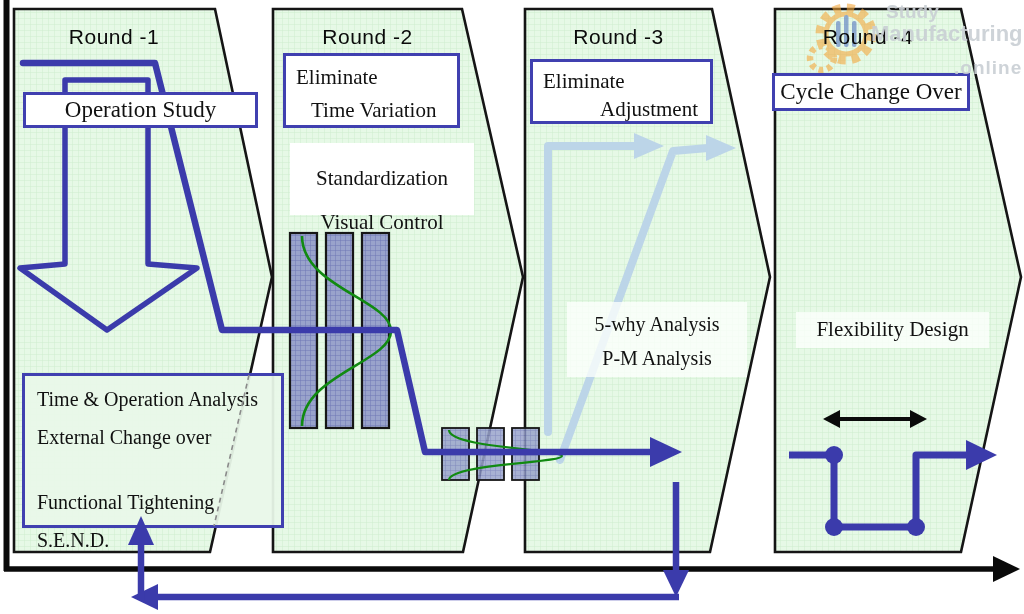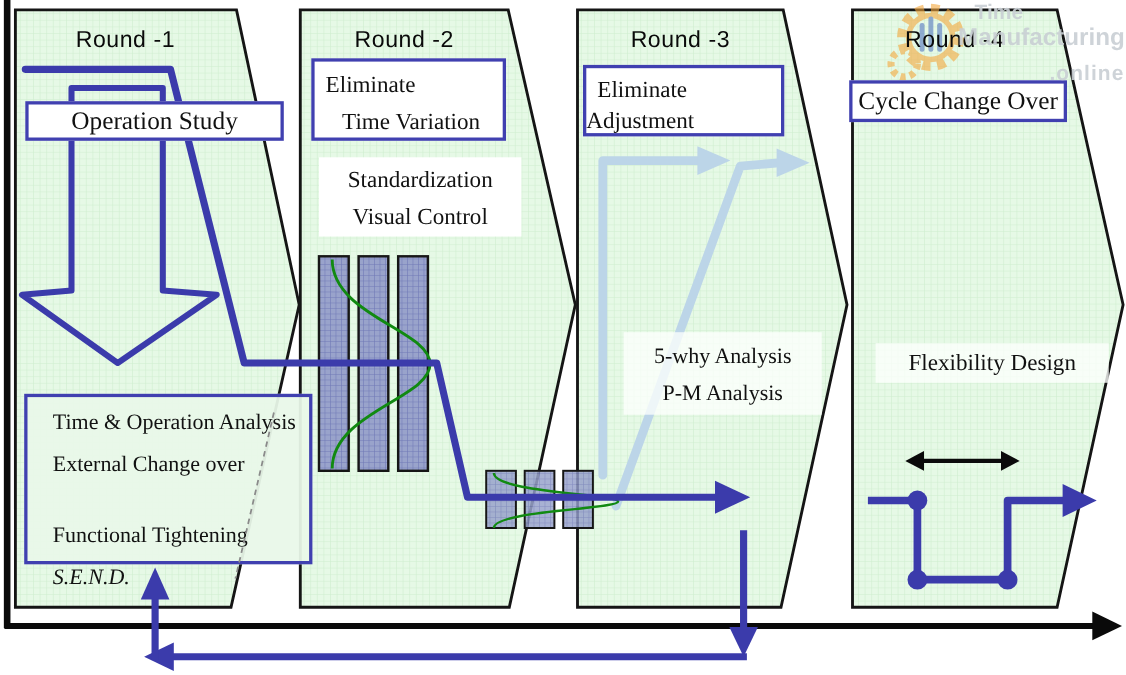--- a/index.html
+++ b/index.html
@@ -97,53 +97,53 @@
     </g>
   </svg>
 
   <div class="ptitle" style="left:13px;top:25px;width:202px;">Round -1</div>
   <div class="ptitle" style="left:273px;top:25px;width:189px;">Round -2</div>
   <div class="ptitle" style="left:525px;top:25px;width:187px;">Round -3</div>
   <div class="ptitle" style="left:775px;top:25px;width:186px;">Round -4</div>
 
   <div class="bbox center" style="left:23px;top:92px;width:235px;height:36px;font-size:23px;line-height:30px;">Operation Study</div>
 
-  <div class="bbox" style="left:22px;top:358px;width:262px;height:155px;background:rgba(233,248,233,0.94);
-       font-size:20px;padding:5px 0 0 23px;">
+  <div class="bbox" style="left:22px;top:373px;width:262px;height:155px;background:rgba(233,248,233,0.94);
+       font-size:20px;padding:5px 0 0 12px;">
     <div style="line-height:37.5px;">Time &amp; Operation Analysis</div>
     <div style="line-height:37.5px;">External Change over</div>
     <div style="line-height:37.5px;margin-top:28px;">Functional Tightening</div>
-    <div style="line-height:37.5px;font-style:italic;">S.E.N.D.</div>
+    <div style="line-height:37.5px;">S.E.N.D.</div>
   </div>
 
   <div class="bbox" style="left:283px;top:53px;width:177px;height:75px;font-size:21px;padding-top:5px;">
     <div style="line-height:33px;padding-left:10px;">Eliminate</div>
     <div style="line-height:33px;padding-left:25px;">Time Variation</div>
   </div>
   <div class="palebox center" style="left:290px;top:143px;width:184px;height:72px;background:#ffffff;
-       font-size:21px;padding-top:3px;">
+       font-size:21px;padding-top:18px;">
     <div style="line-height:34px;">Standardization</div>
-    <div style="line-height:34px;">Visual Control</div>
+    <div style="line-height:34px;margin-top:10px;">Visual Control</div>
   </div>
 
   <div class="bbox" style="left:530px;top:59px;width:183px;height:65px;font-size:21px;padding-top:5px;">
     <div style="line-height:28px;padding-left:10px;">Eliminate</div>
-    <div style="line-height:28px;">Adjustment</div>
+    <div style="line-height:28px;padding-left:67px;">Adjustment</div>
   </div>
   <div class="palebox center" style="left:567px;top:302px;width:180px;height:75px;background:rgba(252,255,252,0.78);
        font-size:20px;padding-top:5px;">
     <div style="line-height:34px;">5-why Analysis</div>
     <div style="line-height:34px;">P-M Analysis</div>
   </div>
 
   <div class="bbox center" style="left:772px;top:73px;width:198px;height:38px;font-size:23px;line-height:31px;">Cycle Change Over</div>
-  <div class="palebox center" style="left:796px;top:312px;width:212px;height:36px;background:rgba(252,255,252,0.78);
+  <div class="palebox center" style="left:796px;top:312px;width:193px;height:36px;background:rgba(252,255,252,0.78);
        font-size:21px;line-height:34px;">Flexibility Design</div>
 
-  <div class="wm" style="left:886px;top:1px;font-size:19px;">Time</div>
+  <div class="wm" style="left:886px;top:1px;font-size:19px;">Study</div>
   <div class="wm" style="left:871px;top:21px;font-size:22px;">Manufacturing</div>
   <div class="wm" style="left:954px;top:57px;font-size:19px;letter-spacing:1px;">.online</div>
 
   <svg class="layer" width="1024" height="614" viewBox="0 0 1024 614" style="pointer-events:none;">
     <line x1="249" y1="375" x2="214" y2="526" stroke="#8a8a8a" stroke-width="1.6" stroke-dasharray="5 4"></line>
     <line x1="141" y1="600" x2="141" y2="536" stroke="#3b3bab" stroke-width="6.5"></line>
     <polygon points="128,545 154,545 141,516" fill="#3b3bab"></polygon>
   </svg>
 
 </div>

